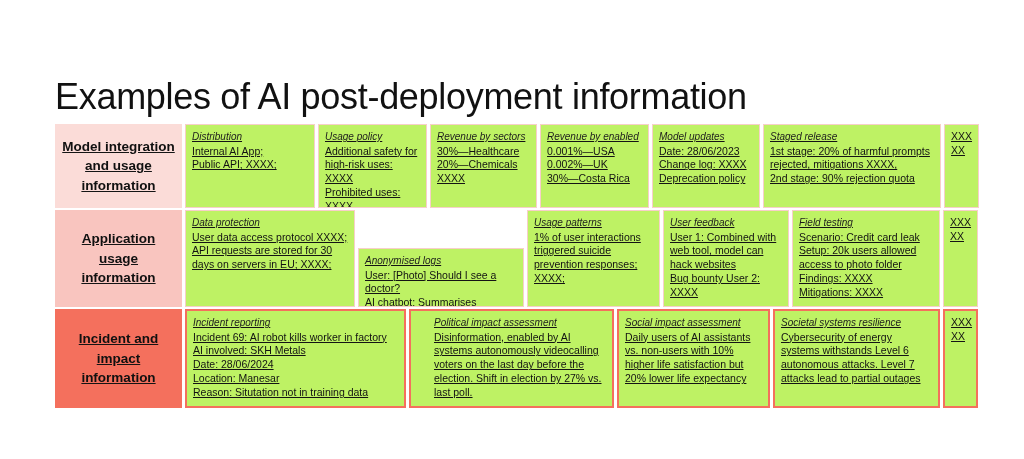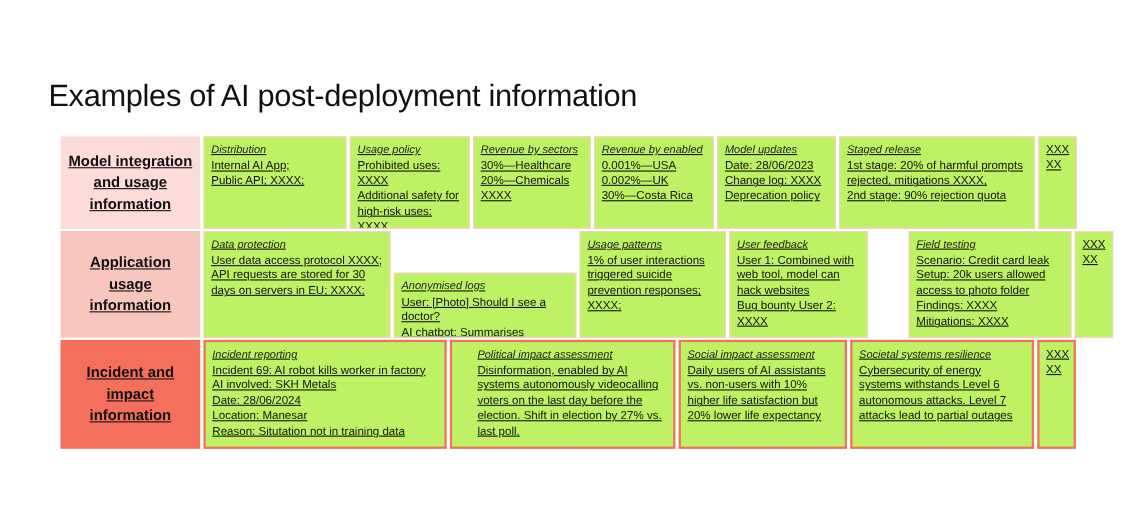--- a/index.html
+++ b/index.html
@@ -11,23 +11,23 @@
   }
   .page {
     position: relative;
     width: 1024px;
     height: 459px;
     background: #ffffff;
     overflow: hidden;
   }
   .page-title {
     position: absolute;
-    left: 44px;
+    left: 55px;
     top: 52px;
-    font-size: 28px;
+    font-size: 36px;
     font-weight: 400;
     letter-spacing: -0.3px;
     color: #111111;
     white-space: nowrap;
   }
   .pd-table {
     position: absolute;
     left: 55px;
     top: 124px;
     width: 923px;
@@ -85,22 +85,22 @@
   <div class="pd-table">
       <div class="table-row" style="height: 84px;">
         <div class="row-header rh1">Model integration and usage information</div>
         <div class="cell b-light" style="flex: 0 0 130px; width: 130px;">
           <div class="cell-label">Distribution</div>
           <div class="cell-line">Internal AI App;</div>
           <div class="cell-line">Public API; XXXX;</div>
         </div>
         <div class="cell b-light" style="flex: 0 0 109px; width: 109px;">
           <div class="cell-label">Usage policy</div>
+          <div class="cell-line">Additional safety for high-risk uses: XXXX</div>
           <div class="cell-line">Prohibited uses: XXXX</div>
-          <div class="cell-line">Additional safety for high-risk uses: XXXX</div>
         </div>
         <div class="cell b-light" style="flex: 0 0 107px; width: 107px;">
           <div class="cell-label">Revenue by sectors</div>
           <div class="cell-line">30%—Healthcare</div>
           <div class="cell-line">20%—Chemicals</div>
           <div class="cell-line">XXXX</div>
         </div>
         <div class="cell b-light" style="flex: 0 0 109px; width: 109px;">
           <div class="cell-label">Revenue by enabled</div>
           <div class="cell-line">0.001%—USA</div>
@@ -137,21 +137,21 @@
         </div>
         <div class="cell b-light" style="flex: 0 0 133px; width: 133px;">
           <div class="cell-label">Usage patterns</div>
           <div class="cell-line">1% of user interactions triggered suicide prevention responses; XXXX;</div>
         </div>
         <div class="cell b-light" style="flex: 0 0 126px; width: 126px;">
           <div class="cell-label">User feedback</div>
           <div class="cell-line">User 1: Combined with web tool, model can hack websites</div>
           <div class="cell-line">Bug bounty User 2: XXXX</div>
         </div>
-        <div class="cell b-light" style="flex: 0 0 148px; width: 148px; margin-left: 34px;">
+        <div class="cell b-light" style="flex: 0 0 148px; width: 148px;">
           <div class="cell-label">Field testing</div>
           <div class="cell-line">Scenario: Credit card leak</div>
           <div class="cell-line">Setup: 20k users allowed access to photo folder</div>
           <div class="cell-line">Findings: XXXX</div>
           <div class="cell-line">Mitigations: XXXX</div>
         </div>
         <div class="cell b-light" style="flex: 0 0 35px; width: 35px;">
           <div class="cell-line">XXX</div>
           <div class="cell-line">XX</div>
         </div>

